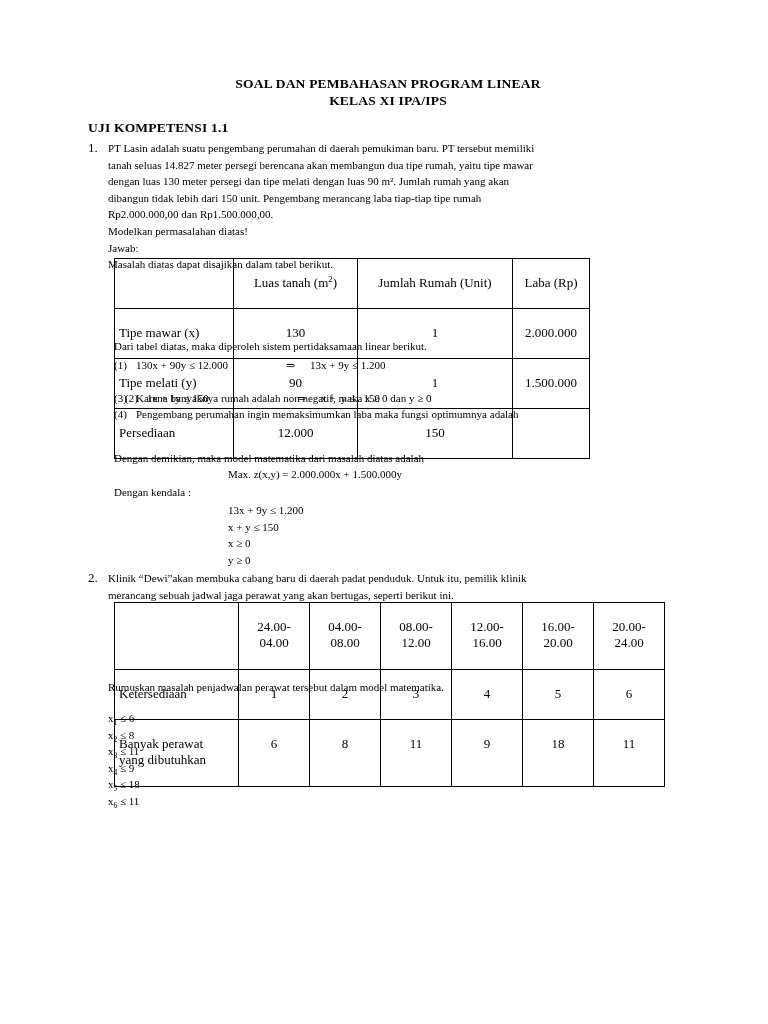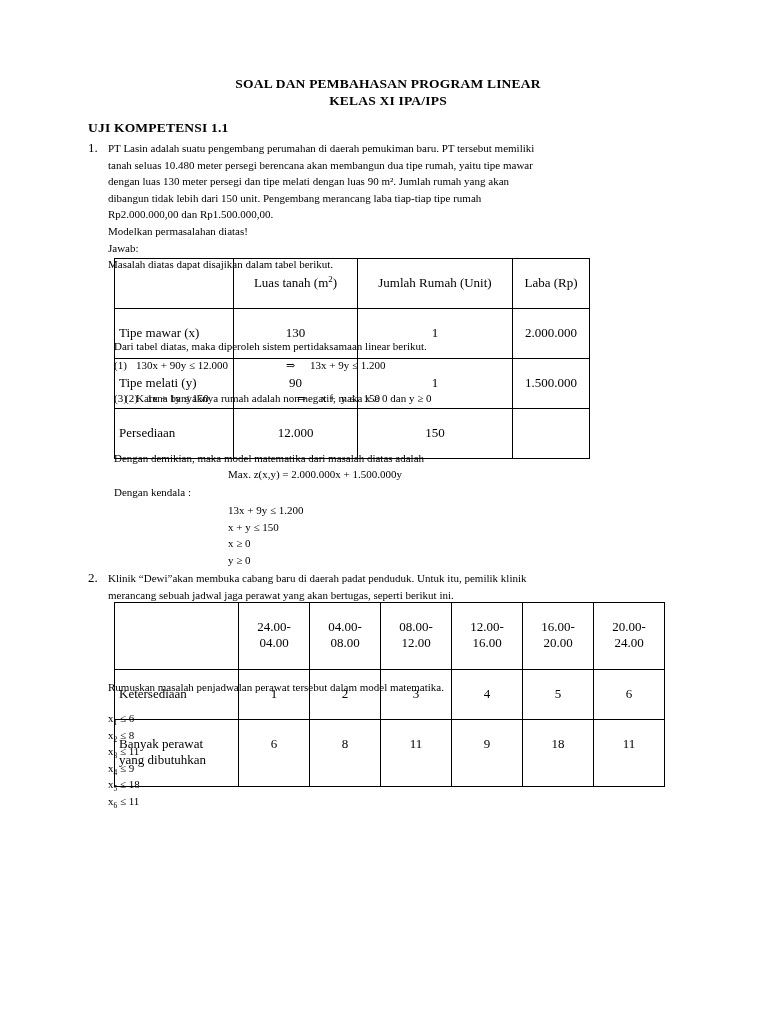--- a/index.html
+++ b/index.html
@@ -107,21 +107,21 @@
     <div class="doc-title">SOAL DAN PEMBAHASAN PROGRAM LINEAR</div>
     <div class="doc-title">KELAS XI IPA/IPS</div>
   </div>
 
   <div class="section-head">UJI KOMPETENSI 1.1</div>
 
   <div class="num" style="left:88px; top:140px;">1.</div>
 
   <div class="blk" style="left:108px; top:140px; width:580px;">
     <div>PT Lasin adalah suatu pengembang perumahan di daerah pemukiman baru. PT tersebut memiliki</div>
-    <div>tanah seluas 10.480 meter persegi berencana akan membangun dua tipe rumah, yaitu tipe mawar</div>
+    <div>tanah seluas 14.827 meter persegi berencana akan membangun dua tipe rumah, yaitu tipe mawar</div>
     <div>dengan luas 130 meter persegi dan tipe melati dengan luas 90 m². Jumlah rumah yang akan</div>
     <div>dibangun tidak lebih dari 150 unit. Pengembang merancang laba tiap-tiap tipe rumah</div>
     <div>Rp2.000.000,00 dan Rp1.500.000,00.</div>
     <div>Modelkan permasalahan diatas!</div>
     <div class="b">Jawab:</div>
     <div>Masalah diatas dapat disajikan dalam tabel berikut.</div>
   </div>
 
   <table class="doc-table" id="table1">
     <colgroup>
@@ -167,20 +167,23 @@
   </div>
 
   <div class="blk eqrow" style="left:114px; top:373px; width:580px;">
     <span style="display:inline-block;width:22px;">(2)</span><span style="display:inline-block;width:150px;">1x + 1y ≤ 150</span><span style="display:inline-block;width:24px;">⇒</span><span>x +  y ≤   150</span>
   </div>
 
   <div class="blk" style="left:114px; top:390px; width:580px;">
     <span style="display:inline-block;width:22px;">(3)</span><span>Karena banyaknya rumah adalah non negatif, maka x ≥ 0 dan y ≥ 0</span>
   </div>
 
+  <div class="blk" style="left:114px; top:406px; width:580px;">
+    <span style="display:inline-block;width:22px;vertical-align:top;">(4)</span><span style="display:inline-block;width:540px;vertical-align:top;">Pengembang perumahan ingin memaksimumkan laba maka fungsi optimumnya adalah</span>
+  </div>
 
   <div class="blk" style="left:114px; top:450px; width:580px;">Dengan demikian, maka model matematika dari masalah diatas adalah</div>
   <div class="blk" style="left:228px; top:466px; width:460px;">Max. z(x,y) = 2.000.000x + 1.500.000y</div>
   <div class="blk" style="left:114px; top:484px; width:460px;">Dengan kendala :</div>
 
   <div class="blk" style="left:228px; top:502px; width:460px;">
     <div>13x + 9y ≤ 1.200</div>
     <div>x + y ≤ 150</div>
     <div>x ≥ 0</div>
     <div>y ≥ 0</div>

